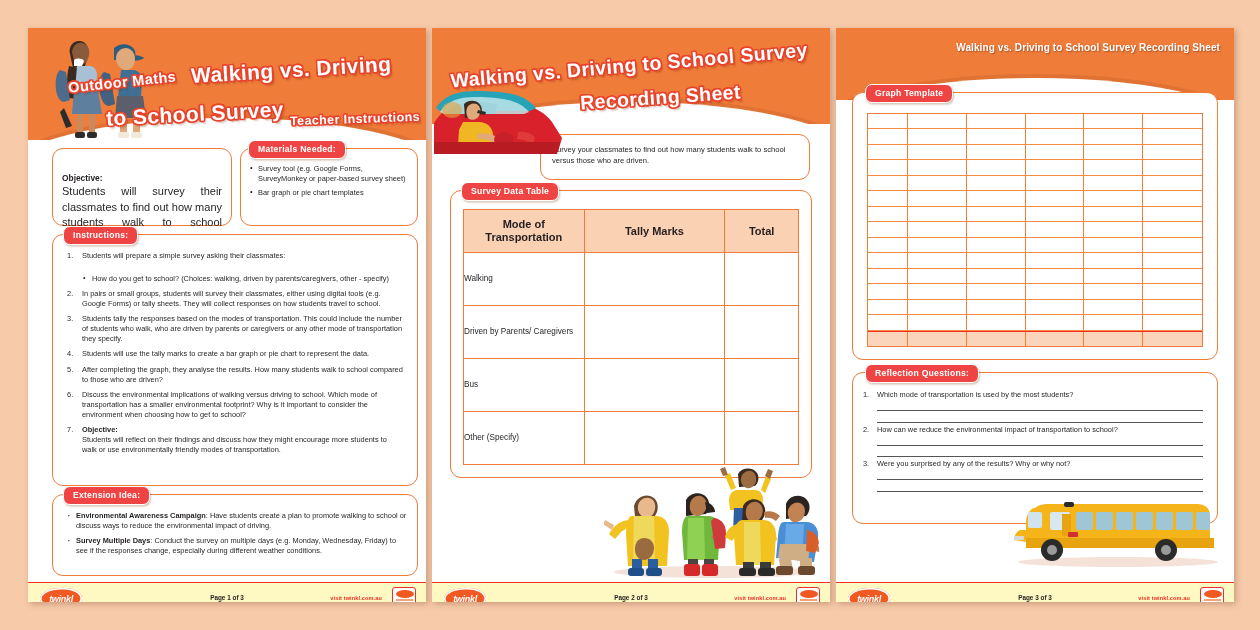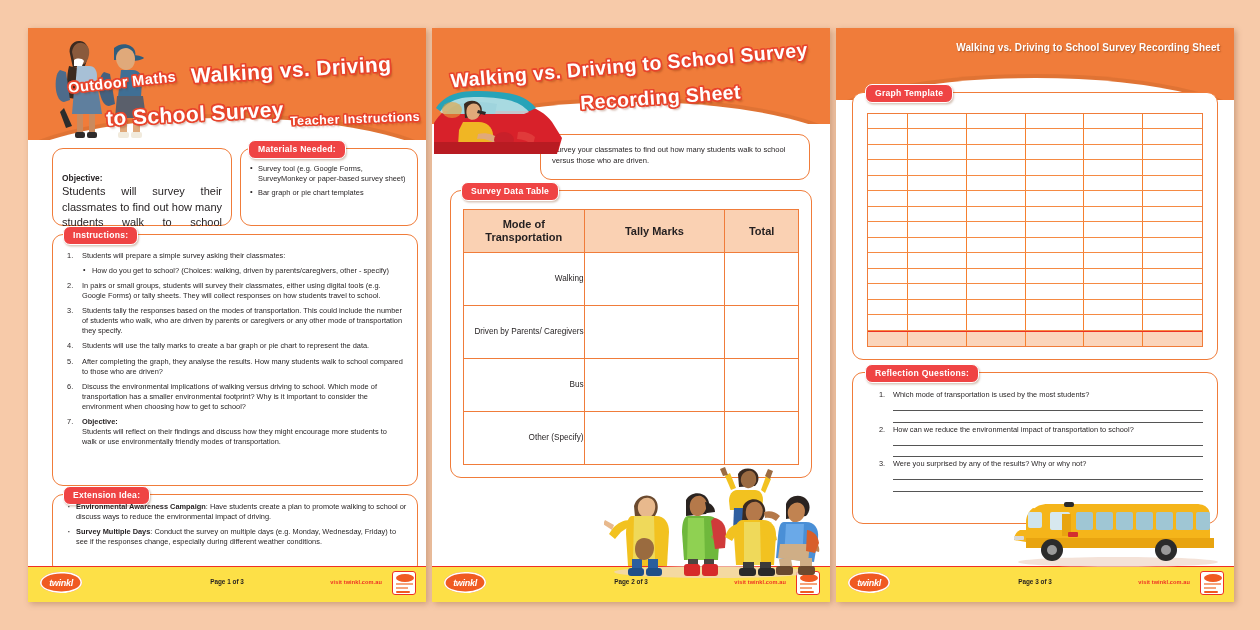--- a/index.html
+++ b/index.html
@@ -101,37 +101,37 @@
   #p1-instructions ol { list-style: none; counter-reset: step; }
   #p1-instructions > ol > li {
     position: relative; padding-left: 19px; margin-bottom: 5.5px;
     font-size: 7.4px; line-height: 1.33; color: #231f20;
     counter-increment: step;
   }
   #p1-instructions > ol > li::before {
     content: counter(step) ".";
     position: absolute; left: 4px; top: 0; font-size: 7.4px; color: #231f20;
   }
-  #p1-instructions .sub { list-style: none; margin-top: 5px; }
+  #p1-instructions .sub { list-style: none; margin-top: 13px; }
   #p1-instructions .sub li { position: relative; padding-left: 10px; font-size: 7.4px; line-height: 1.33; }
   #p1-instructions .sub li::before { content: "•"; position: absolute; left: 1px; top: -1px; font-size: 7px; }
   #p1-instructions .stitle { font-weight: bold; display: block; }
 
-  #p1-extension { left: 24px; top: 466px; width: 366px; height: 82px; padding: 7px 10px 6px 10px; }
+  #p1-extension { left: 24px; top: 466px; width: 366px; height: 82px; padding: 16px 10px 6px 10px; }
   #p1-extension .tag { left: 10px; top: -9px; }
   #p1-extension ul { list-style: none; }
   #p1-extension li { position: relative; padding-left: 13px; font-size: 7.4px; line-height: 1.33; margin-bottom: 5px; color: #231f20; }
   #p1-extension li::before { content: "·"; position: absolute; left: 4px; top: -3px; font-size: 11px; }
   #p1-extension b { font-weight: bold; }
 
   
   .footer {
-    position: absolute; left: 0; bottom: 0; width: 100%; height: 36px;
+    position: absolute; left: 0; bottom: 0; width: 100%; height: 20px;
     border-top: 1.6px solid #ee3124;
-    background: #fde047;
+    background: #fef9c3;
   }
   .twinkl-logo {
     position: absolute; left: 12px; top: 5px;
     width: 42px; height: 21px;
     background: #f05a22;
     border-radius: 50% 42% 48% 50% / 52% 50% 50% 48%;
     color: #fff; font-size: 9px; font-weight: bold; font-style: italic;
     display: flex; align-items: center; justify-content: center;
     letter-spacing: -.3px;
     box-shadow: inset 0 0 0 1.6px #fff;
@@ -165,21 +165,21 @@
 
   #p2-table-card { left: 18px; top: 162px; width: 362px; height: 288px; padding: 18px 12px 12px 12px; }
   #p2-table-card .tag { left: 10px; top: -9px; }
   table.dtbl { width: 100%; height: 100%; border-collapse: collapse; table-layout: fixed; }
   table.dtbl th, table.dtbl td { border: 1.3px solid #f07c3a; }
   table.dtbl thead th {
     background: #fad1b3; color: #231f20;
     font-size: 11px; font-weight: bold; padding: 8px 2px; line-height: 1.2;
   }
   table.dtbl tbody td {
-    font-size: 8.2px; color: #231f20; text-align: right; height: 52px; font-weight: normal;
+    font-size: 8.2px; color: #231f20; text-align: left; height: 52px; font-weight: normal;
   }
   table.dtbl tbody td.mode { line-height: 1.3; }
   .col-mode { width: 36%; } .col-tally { width: 42%; } .col-total { width: 22%; }
   #p2-kids { position: absolute; left: 172px; top: 432px; width: 220px; height: 118px; z-index: 6; }
 
   
   #p3-hdr { height: 72px; }
   .p3-title {
     position: absolute; right: 14px; top: 14px; z-index: 4;
     font-size: 10px; color: #fff; font-weight: bold; letter-spacing: .1px;
@@ -187,21 +187,21 @@
   }
   #p3-graph-card { left: 16px; top: 64px; width: 366px; height: 268px; padding: 20px 14px 12px 14px; }
   #p3-graph-card .tag { left: 12px; top: -9px; }
   .grid-wrap { width: 100%; height: 100%; border: 1.4px solid #f07c3a; display: flex; flex-direction: column; }
   .grid-row { flex: 1; display: flex; border-bottom: 1.1px solid #f58a43; }
   .grid-row:last-child { border-bottom: none; background: #fbd5bb; border-top: 1.4px solid #ee3124; }
   .grid-cell { border-right: 1.4px solid #f5802f; }
   .grid-cell:last-child { border-right: none; }
   .gc-first { width: 12%; } .gc-rest { width: 17.6%; }
 
-  #p3-reflect-card { left: 16px; top: 344px; width: 366px; height: 152px; padding: 17px 14px 8px 24px; }
+  #p3-reflect-card { left: 16px; top: 344px; width: 366px; height: 152px; padding: 17px 14px 8px 8px; }
   #p3-reflect-card .tag { left: 12px; top: -9px; }
   .qitem { margin-bottom: 2px; }
   .qtext { font-size: 7.4px; color: #231f20; position: relative; padding-left: 16px; line-height: 1.3; }
   .qnum { position: absolute; left: 2px; top: 0; }
   .qline { border-bottom: .9px solid #555; height: 11.5px; margin-left: 16px; }
   #p3-bus { position: absolute; right: 6px; bottom: 34px; width: 222px; height: 72px; z-index: 6; }
 </style>
 </head>
 <body>
 

